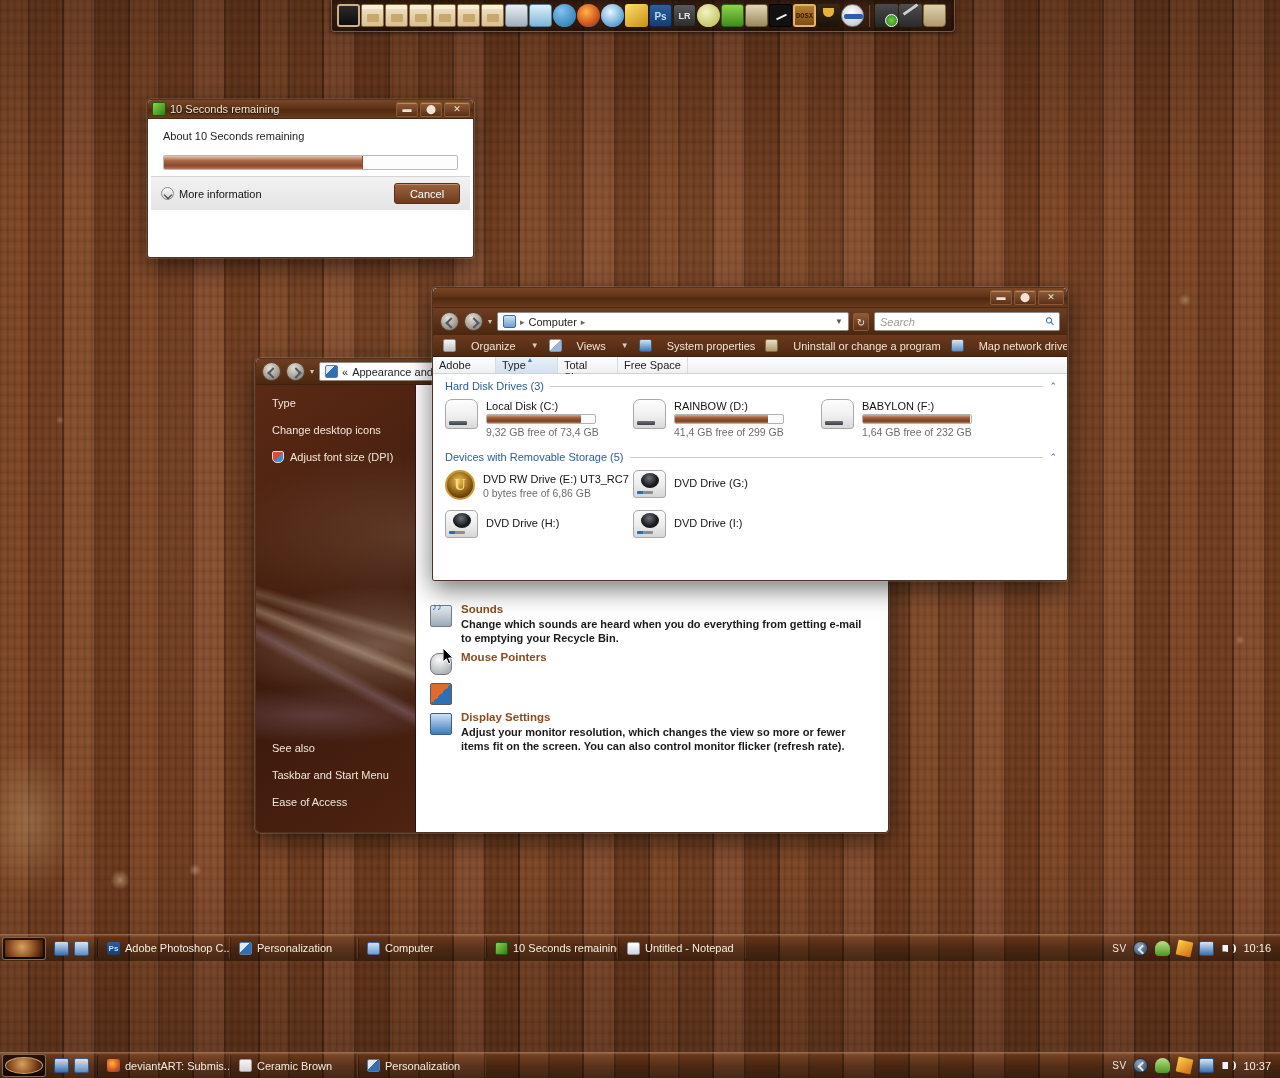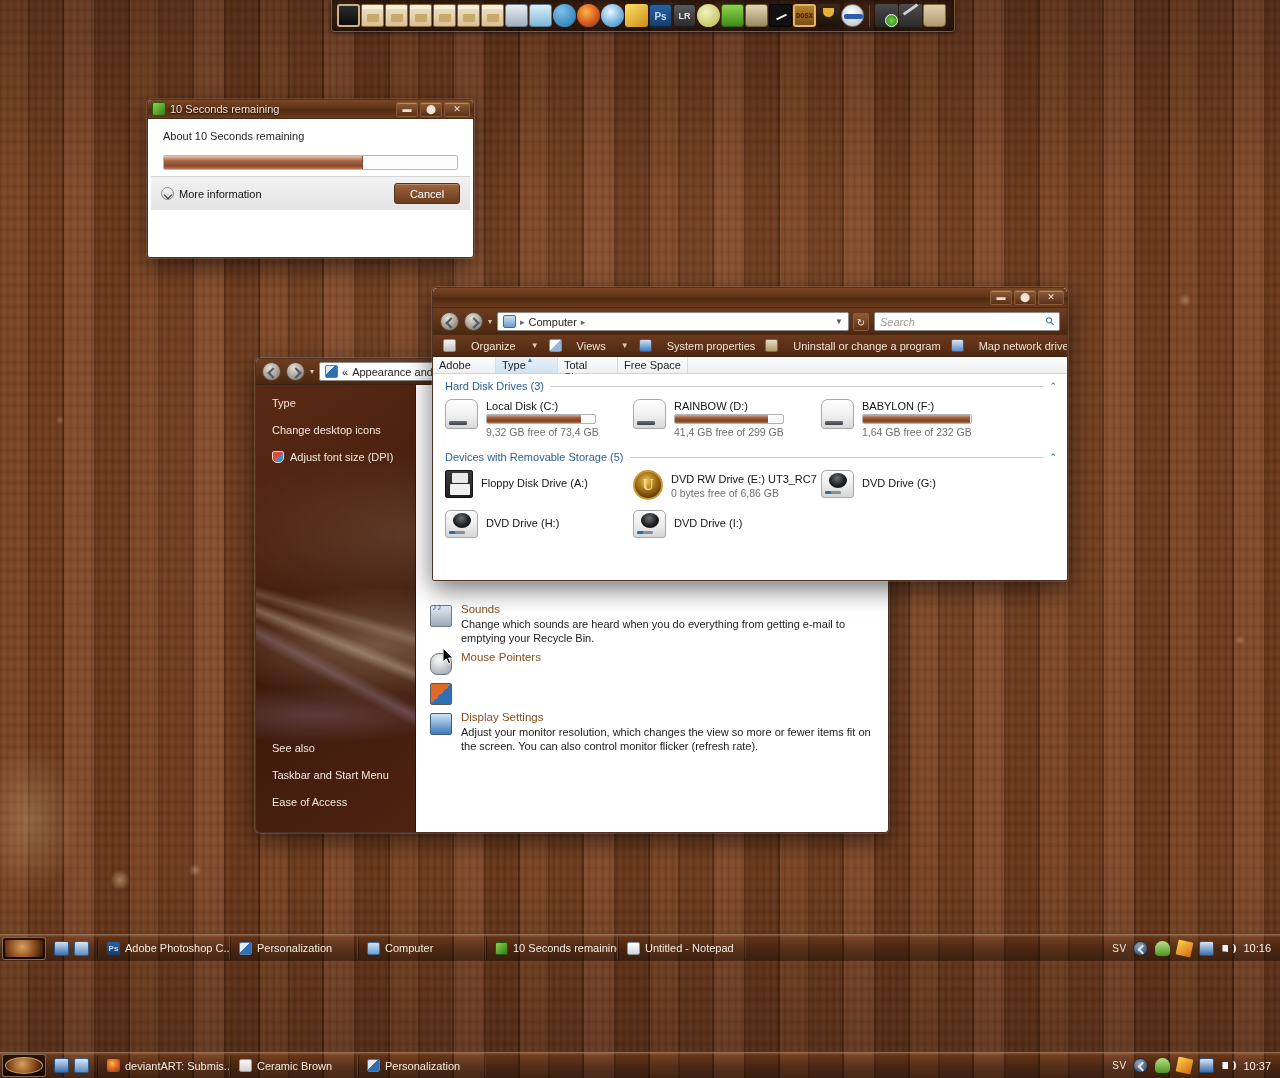--- a/index.html
+++ b/index.html
@@ -210,21 +210,21 @@
   .ptask .hdr { margin-top:12px; font-weight:400; }
   .ptask .lnk { margin-top:15px; display:flex; align-items:flex-end; gap:6px; cursor:pointer; }
   .shield {
     width:12px;height:12px;flex:0 0 auto;border-radius:2px 2px 5px 5px;
     background:linear-gradient(135deg,#d94b3a 50%,#3b8fd4 50%);
     border:1px solid #f4d9b8;
   }
   .seealso { position:absolute; left:16px; bottom:26px; z-index:2; }
   .seealso .hdr { margin-bottom:0; }
   .seealso .lnk { margin-top:15px; cursor:pointer; }
-  .pers-right { flex:1; background:#fff; position:relative; overflow:hidden; }
+  .pers-right { flex:1; background:#fff; position:relative; overflow:hidden;font-weight:bold; }
   .cplitem { display:flex; gap:9px; padding:4px 14px 2px 14px; }
   .cpl-ico { width:22px; height:22px; flex:0 0 auto; border-radius:2px; margin-top:2px; }
   .ico-sound { background:linear-gradient(180deg,#e9eef4,#9aa8b6); border:1px solid #6f7d8b; position:relative; }
   .ico-sound::after{content:"♪♪";position:absolute;left:1px;top:-5px;color:#2f6fb5;font-size:10px;}
   .ico-mouse { background:radial-gradient(circle at 40% 28%,#fbfbfb,#9aa0a6); border:1px solid #70767c; border-radius:9px 9px 7px 7px; }
   .ico-theme { background:linear-gradient(135deg,#e06a2a 50%,#2f6fb5 50%); border:1px solid #5a5a5a; }
   .ico-disp { background:linear-gradient(180deg,#cfe3f7,#3d7bbd); border:1px solid #3a5d82; }
   .cpl-title { color:#8a4b1e; font-size:11.5px; cursor:pointer; }
   .cpl-desc { color:#1a1a1a; font-size:11px; line-height:14px; margin-top:2px; }
 
@@ -597,26 +597,20 @@
       </div>
     </div>
 
     <div class="grouphdr" style="margin-top:8px">
       <span class="gt">Devices with Removable Storage (5)</span>
       <span class="gl"></span>
       <span class="gc">⌃</span>
     </div>
     <div class="driverow">
       <div class="drive">
-        <span class="fd-ico"></span>
-        <div class="drv-txt" style="padding-top:7px">
-          <div class="drv-name">Floppy Disk Drive (A:)</div>
-        </div>
-      </div>
-      <div class="drive">
         <span class="ue-ico">U</span>
         <div class="drv-txt" style="padding-top:3px">
           <div class="drv-name">DVD RW Drive (E:) UT3_RC7</div>
           <div class="drv-sub">0 bytes free of 6,86 GB</div>
         </div>
       </div>
       <div class="drive">
         <span class="dvd-ico"></span>
         <div class="drv-txt" style="padding-top:7px">
           <div class="drv-name">DVD Drive (G:)</div>

